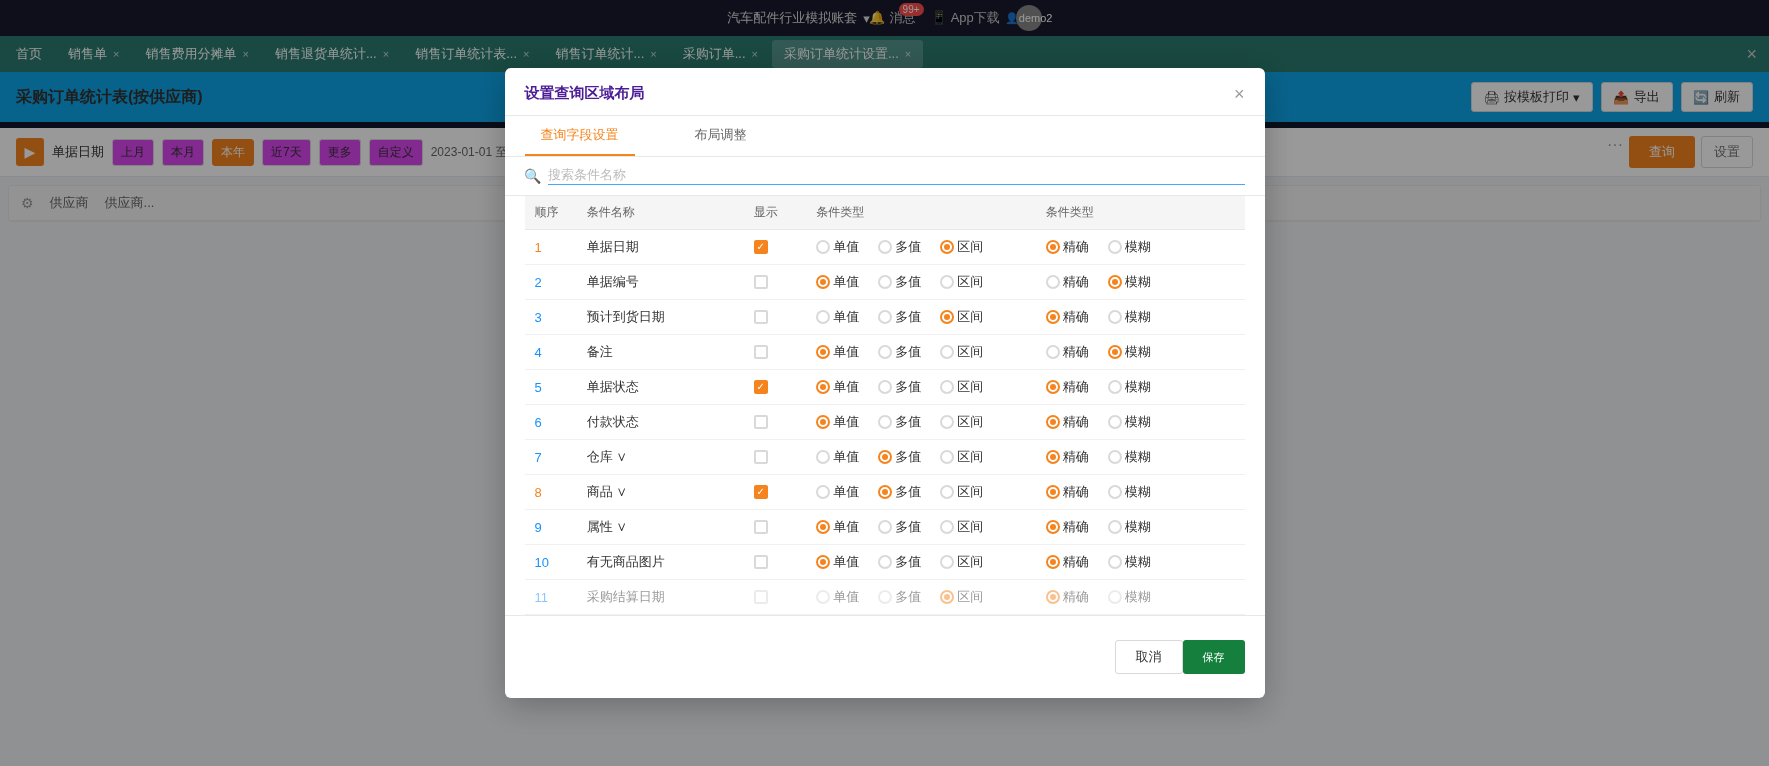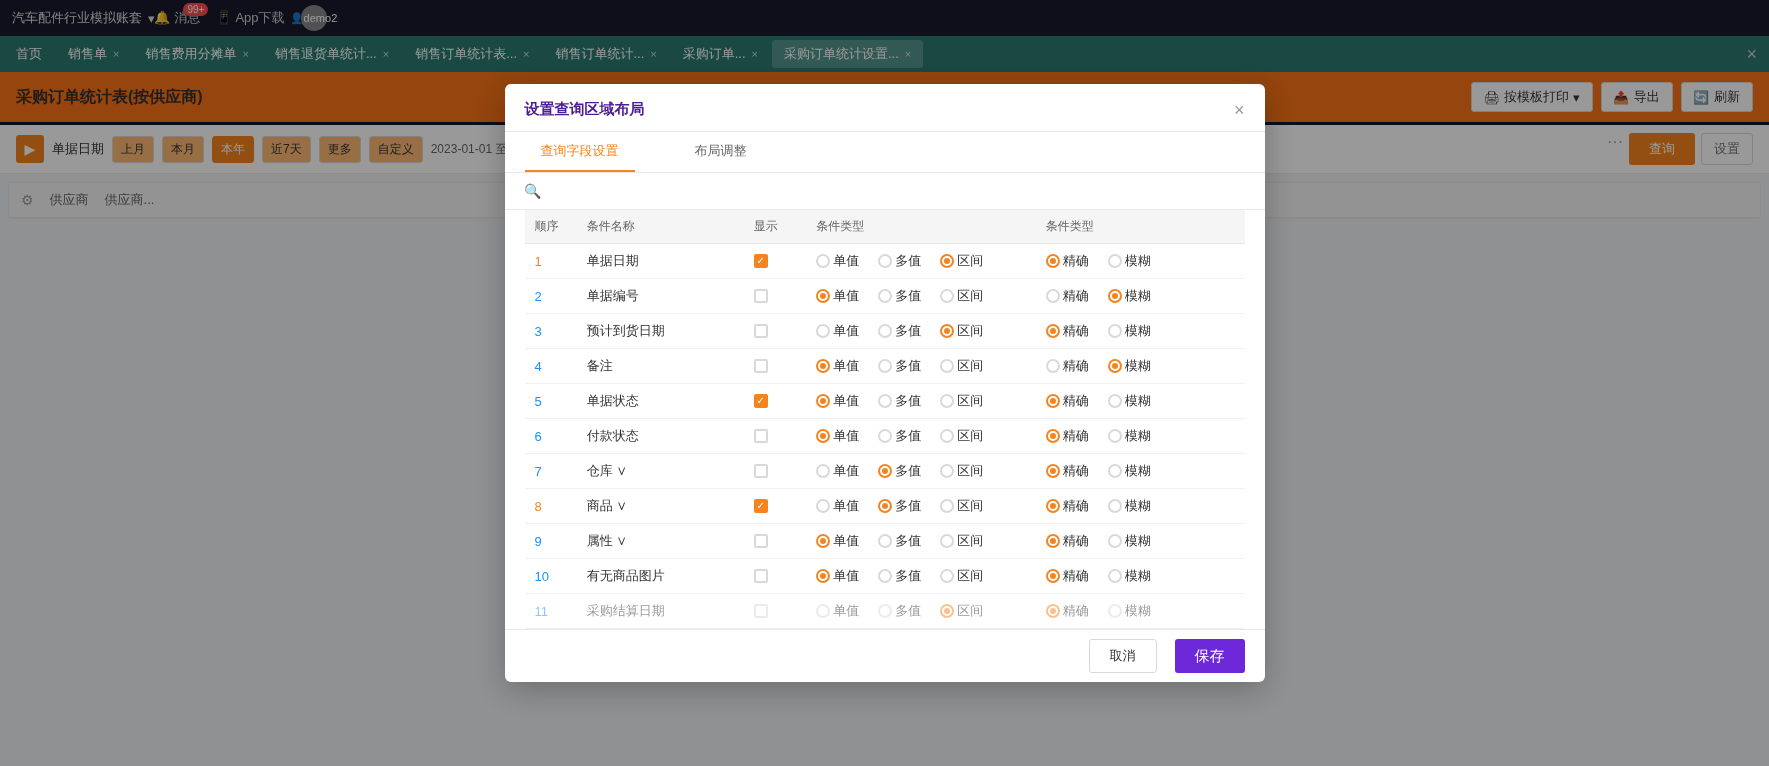--- a/index.html
+++ b/index.html
@@ -4,22 +4,22 @@
   <style>
     * { box-sizing: border-box; margin: 0; padding: 0; }
     body { font-family: 'Microsoft YaHei', Arial, sans-serif; font-size: 13px; background: #f0f2f5; overflow: hidden; }
 
     
     .top-bar {
       background: #1a1a2e;
       height: 36px;
       display: flex;
       align-items: center;
-      justify-content: flex-start;
-      padding: 0 12px;
+      justify-content: center;
+      padding: 0 20px;
       color: #ccc;
     }
     .top-bar-left { font-size: 13px; color: #ddd; display: flex; align-items: center; gap: 6px; }
     .top-bar-right { display: flex; align-items: center; gap: 16px; font-size: 13px; color: #ccc; }
     .top-bar-right .notification { position: relative; }
     .badge { background: #ff4d4f; color: white; border-radius: 8px; font-size: 10px; padding: 1px 4px; position: absolute; top: -6px; right: -8px; }
     .top-bar-right .avatar { width: 26px; height: 26px; border-radius: 50%; background: #888; display: flex; align-items: center; justify-content: center; color: white; font-size: 11px; }
 
     
     .tab-bar {
@@ -41,44 +41,44 @@
       cursor: pointer;
       gap: 6px;
       white-space: nowrap;
     }
     .tab-item.active { background: rgba(255,255,255,0.2); }
     .tab-close { font-size: 11px; opacity: 0.7; }
     .close-btn-top { margin-left: auto; color: #ccc; background: none; border: none; font-size: 18px; cursor: pointer; padding: 0 8px; }
 
     
     .page-header {
-      background: #f97316;
+      background: #0ea5e9;
       padding: 10px 16px;
       display: flex;
       align-items: center;
       justify-content: space-between;
-      border-bottom: 3px solid #0f172a;
+      border-bottom: 6px solid #0f172a;
     }
     .page-title { font-size: 16px; font-weight: bold; color: #333; }
     .header-actions { display: flex; gap: 8px; align-items: center; }
     .btn { padding: 5px 12px; border-radius: 3px; border: 1px solid #d9d9d9; cursor: pointer; font-size: 13px; background: white; color: #333; display: flex; align-items: center; gap: 4px; }
     .btn-outline { background: white; color: #333; border-color: #d9d9d9; }
 
     
     .filter-bar {
       background: white;
       padding: 8px 16px;
       display: flex;
       align-items: center;
       gap: 8px;
       border-bottom: 1px solid #e8e8e8;
     }
     .filter-toggle { width: 28px; height: 28px; background: #f5841f; color: white; display: flex; align-items: center; justify-content: center; border-radius: 3px; cursor: pointer; font-size: 14px; }
     .date-label { font-size: 13px; color: #333; }
-    .date-btn { padding: 4px 8px; border-radius: 3px; border: 1px solid #d9d9d9; font-size: 12px; cursor: pointer; background: #fdba74; color: #333; }
+    .date-btn { padding: 4px 8px; border-radius: 3px; border: 1px solid #d9d9d9; font-size: 12px; cursor: pointer; background: #d946ef; color: #333; }
     .date-btn.active { background: #f5841f; color: white; border-color: #f5841f; }
     .date-range { font-size: 12px; color: #666; }
     .action-btns { margin-left: auto; display: flex; gap: 6px; }
     .btn-query { background: #f5841f; color: white; border: none; padding: 6px 20px; border-radius: 3px; cursor: pointer; font-size: 13px; }
     .btn-settings { background: white; color: #737373; border: 1px solid #d9d9d9; padding: 6px 12px; border-radius: 3px; cursor: pointer; font-size: 13px; }
 
     
     .table-area {
       background: white;
       margin: 8px;
@@ -182,28 +182,28 @@
     .checkbox-box.checked::after { content: '✓'; color: white; font-size: 10px; line-height: 1; }
 
     .col-order { width: 50px; }
     .col-name { width: 160px; }
     .col-display { width: 60px; text-align: center; }
     .col-type { width: 220px; }
     .col-match { width: 200px; }
 
     
     .modal-footer {
-      padding: 9px 20px;
+      padding: 24px 20px;
       border-top: 1px solid #e8e8e8;
       display: flex;
       justify-content: flex-end;
-      gap: 18px;
+      gap: 0;
     }
     .btn-cancel { background: white; color: #333; border: 1px solid #d9d9d9; padding: 7px 20px; border-radius: 3px; cursor: pointer; font-size: 13px; }
-    .btn-save { background: #6d28d9; color: white; border: none; padding: 7px 20px; border-radius: 3px; cursor: pointer; font-size: 15px; }
+    .btn-save { background: #15803d; color: white; border: none; padding: 7px 20px; border-radius: 3px; cursor: pointer; font-size: 11px; }
 
     
     ::-webkit-scrollbar { width: 6px; }
     ::-webkit-scrollbar-track { background: #f1f1f1; }
     ::-webkit-scrollbar-thumb { background: #ccc; border-radius: 3px; }
 
     .last-row-partial { opacity: 0.5; }
   </style>
 </head>
 <body>
@@ -317,20 +317,23 @@
       <button class="modal-close">×</button>
     </div>
 
     <div class="modal-tabs">
       <div class="modal-tab active">查询字段设置</div>
       <div class="modal-tab">布局调整</div>
     </div>
 
     <div class="modal-search">
       <span class="search-icon">🔍</span>
+      <div class="search-underline">
+        <input type="text" class="search-input" placeholder="搜索条件名称" style="">
+      </div>
     </div>
 
     <div class="modal-table-container">
       <table class="modal-table">
         <thead>
           <tr>
             <th class="col-order">顺序</th>
             <th class="col-name">条件名称</th>
             <th class="col-display">显示</th>
             <th class="col-type">条件类型</th>

